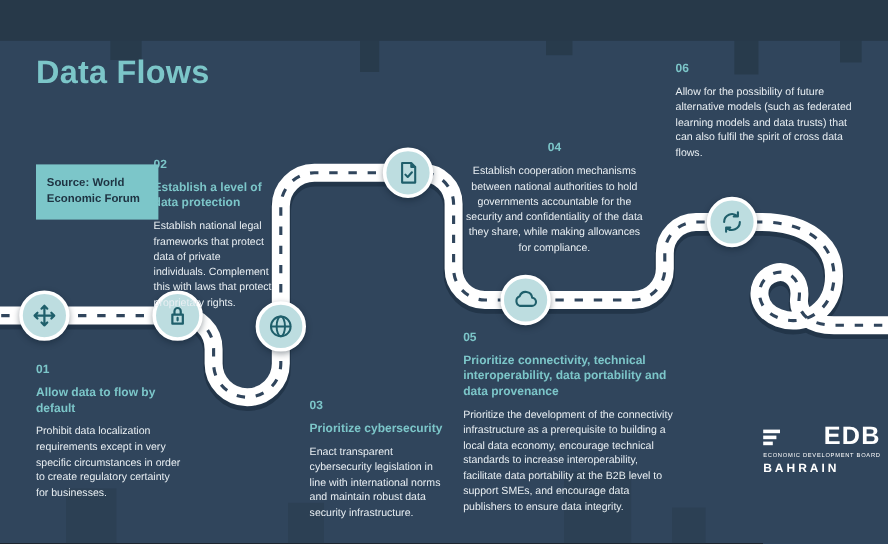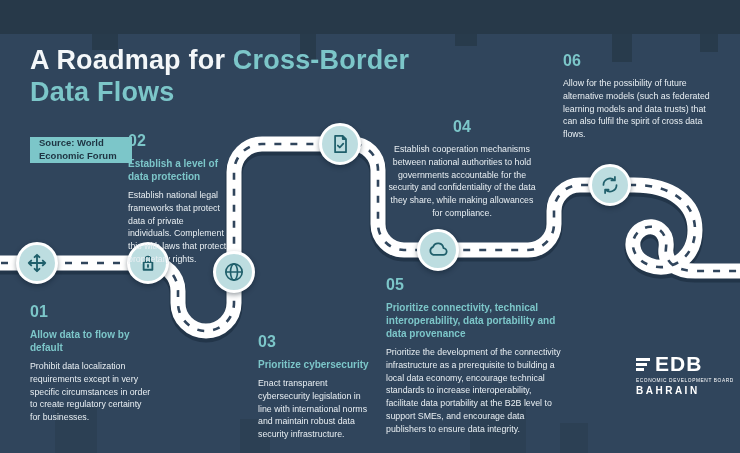--- a/index.html
+++ b/index.html
@@ -30,35 +30,35 @@
     box-shadow:0 2px 5px rgba(8,22,36,.4);z-index:3;
   }
   .road-icon svg{display:block;}
   
   .title{position:absolute;left:30px;top:44px;z-index:4;
     font-size:27px;font-weight:bold;color:#f4f7f9;line-height:1.2;letter-spacing:.2px;}
   .accent{color:var(--accent);}
   
   .source-badge{position:absolute;left:30px;top:137px;width:84px;z-index:4;
     background:var(--accent);color:#1e3342;font-size:9.5px;font-weight:bold;
-    line-height:1.35;padding:0 9px;}
+    line-height:1.35;padding:10px 9px;}
   
   .ms{position:absolute;z-index:4;}
-  .ms-number{color:var(--accent);font-weight:bold;font-size:16px;margin:0 0 7px 0;}
+  .ms-number{color:var(--accent);font-weight:bold;font-size:10px;margin:0 0 7px 0;}
   .ms-heading{color:var(--accent);font-weight:bold;font-size:10px;line-height:1.3;margin:0 0 6px 0;}
   .ms-body{color:var(--ink);font-size:8.8px;line-height:1.45;margin:0;}
   .ms01{left:30px;top:303px;width:124px;}
   .ms02{left:128px;top:132px;width:100px;}
   .ms03{left:258px;top:333px;width:112px;}
   .ms04{left:386px;top:118px;width:152px;text-align:center;}
   .ms05{left:386px;top:276px;width:176px;}
   .ms06{left:563px;top:52px;width:154px;}
   
   .logo{position:absolute;left:636px;top:352px;z-index:4;color:#ffffff;}
-  .logo-top{display:flex;align-items:center;gap:5px;}
+  .logo-top{display:flex;align-items:center;gap:5px;justify-content:space-between;}
   .logo-bars{display:inline-flex;flex-direction:column;gap:2px;align-items:flex-start;}
   .logo-bars i{display:block;height:3px;background:#ffffff;}
   .logo-bars i:nth-child(1){width:14px;}
   .logo-bars i:nth-child(2){width:11px;}
   .logo-bars i:nth-child(3){width:8px;}
   .logo-edb{font-size:21px;font-weight:bold;letter-spacing:1px;}
   .logo-tag{font-size:4.8px;letter-spacing:.6px;margin-top:2px;}
   .logo-country{font-size:10px;font-weight:bold;letter-spacing:2.5px;margin-top:2px;}
 </style>
 </head>
@@ -114,21 +114,20 @@
       <path d="M6.8 15.5 h8.9 a3.1 3.1 0 0 0 .3 -6.2 a4.9 4.9 0 0 0 -9.5 -1.2 a3.9 3.9 0 0 0 .3 7.4 z"></path>
     </svg>
   </div>
   <div class="road-icon" style="left:589px;top:164px;">
     <svg width="24" height="24" viewBox="0 0 22 22" fill="none" stroke="#1f5f6b" stroke-width="1.6" stroke-linecap="round" stroke-linejoin="round">
       <path d="M5 11 a6 6 0 0 1 10.2 -4.3 M15.5 3.6 V6.8 H12.3 M17 11 a6 6 0 0 1 -10.2 4.3 M6.5 18.4 V15.2 H9.7"></path>
     </svg>
   </div>
 
   <div class="title">
-    <div><span>A Roadmap for</span> <span class="accent">Cross-Border</span></div>
     <div class="accent">Data Flows</div>
   </div>
 
   <div class="source-badge">Source: World Economic Forum</div>
 
   <div class="ms ms01">
     <p class="ms-number">01</p>
     <p class="ms-heading">Allow data to flow by default</p>
     <p class="ms-body">Prohibit data localization requirements except in very specific circumstances in order to create regulatory certainty for businesses.</p>
   </div>

